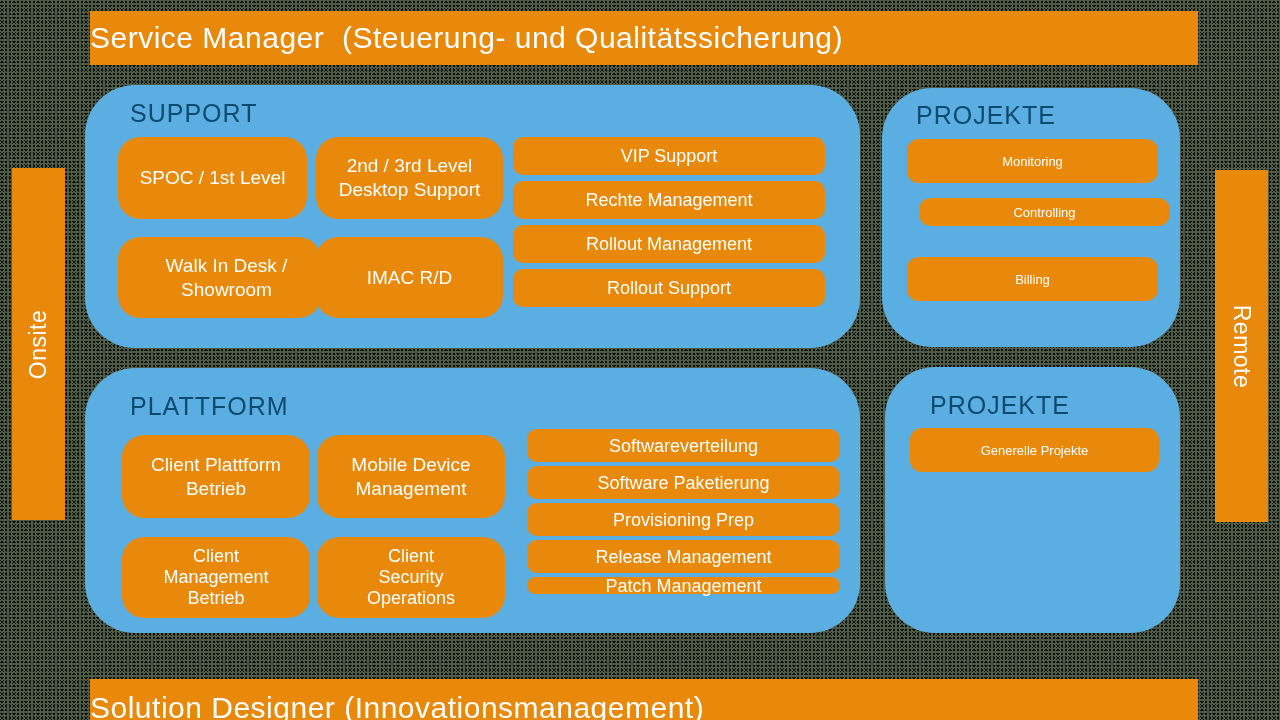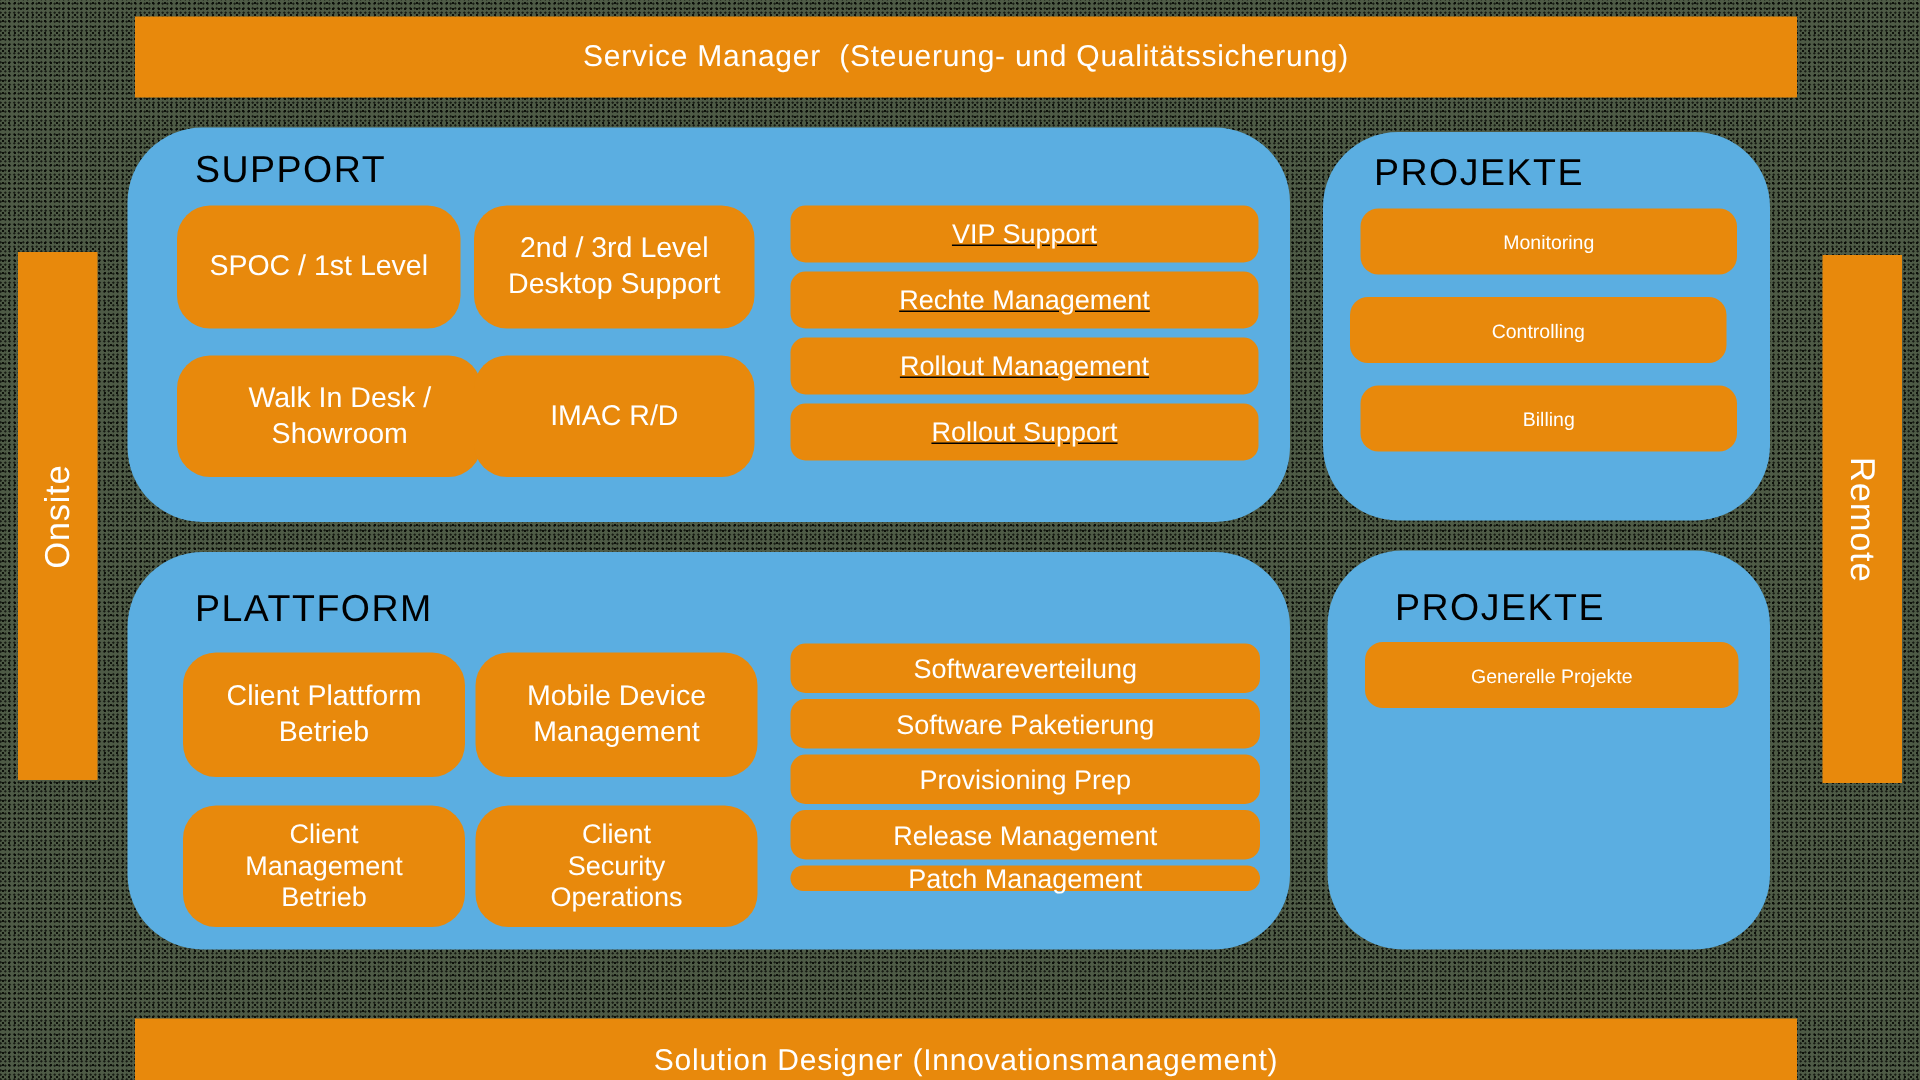--- a/index.html
+++ b/index.html
@@ -13,36 +13,36 @@
     background-color:#4e5b46;
     background-image:
       radial-gradient(rgba(8,10,6,0.92) 34%, transparent 36%),
       radial-gradient(rgba(8,10,6,0.85) 30%, transparent 33%);
     background-size:4px 4px, 3px 3px;
     background-position:0 0, 2px 1px;
   }
   .abs{position:absolute;box-sizing:border-box;}
   .banner{
     background:#e8890c;color:#fff;
-    display:flex;align-items:center;justify-content:center;
-    font-size:20px;letter-spacing:0.5px;white-space:pre;
+    display:flex;align-items:center;justify-content:flex-start;
+    font-size:30px;letter-spacing:0.5px;white-space:pre;
   }
   .sidebar{
     background:#e8890c;color:#fff;
     display:flex;align-items:center;justify-content:center;
     font-size:23px;letter-spacing:0.5px;
   }
   .sidebar .vtext{white-space:nowrap;}
   .rot-ccw{transform:rotate(-90deg);}
   .rot-cw{transform:rotate(90deg);}
   .container{
     background:#5baee1;border-radius:50px;
   }
   .section-label{
-    position:absolute;color:#000000;font-size:25px;letter-spacing:1px;
+    position:absolute;color:#0c4a6e;font-size:25px;letter-spacing:1px;
     line-height:1;
   }
   .node{
     position:absolute;background:#e8890c;border-radius:22px;color:#fff;
     display:flex;align-items:center;justify-content:center;text-align:center;
     font-size:19px;line-height:1.25;white-space:pre-line;padding:2px 6px;
   }
   .pillcol{position:absolute;display:flex;flex-direction:column;}
   .pill{
     background:#e8890c;border-radius:10px;color:#fff;
@@ -79,33 +79,33 @@
   <div class="abs container" style="left:85px;top:85px;width:775px;height:263px;">
     <div class="section-label" style="left:45px;top:16px;">SUPPORT</div>
 
     <div class="node" style="left:33px;top:52px;width:177px;height:78px;">SPOC / 1st Level</div>
     <div class="node" style="left:231px;top:52px;width:175px;height:78px;">2nd / 3rd Level
 Desktop Support</div>
     <div class="node" style="left:33px;top:152px;width:177px;height:77px;padding-left:20px;">Walk In Desk /
 Showroom</div>
     <div class="node" style="left:231px;top:152px;width:175px;height:77px;">IMAC R/D</div>
 
-    <div class="pillcol" style="left:442px;top:52px;width:312px;gap:6px;text-decoration:underline;">
+    <div class="pillcol" style="left:428px;top:52px;width:312px;gap:6px;">
       <div class="pill" style="height:38px;">VIP Support</div>
       <div class="pill" style="height:38px;">Rechte Management</div>
       <div class="pill" style="height:38px;">Rollout Management</div>
       <div class="pill" style="height:38px;">Rollout Support</div>
     </div>
   </div>
 
   <div class="abs container" style="left:882px;top:88px;width:298px;height:259px;">
     <div class="section-label" style="left:34px;top:15px;">PROJEKTE</div>
 
     <div class="rbox" style="left:25px;top:51px;width:251px;height:44px;">Monitoring</div>
-    <div class="rbox" style="left:18px;top:110px;width:251px;height:44px;">Controlling</div>
+    <div class="rbox" style="left:37px;top:110px;width:251px;height:28px;">Controlling</div>
     <div class="rbox" style="left:25px;top:169px;width:251px;height:44px;">Billing</div>
   </div>
 
   <div class="abs container" style="left:85px;top:368px;width:775px;height:265px;">
     <div class="section-label" style="left:45px;top:26px;">PLATTFORM</div>
 
     <div class="node" style="left:37px;top:67px;width:176px;height:79px;">Client Plattform
 Betrieb</div>
     <div class="node" style="left:232px;top:67px;width:176px;height:79px;">Mobile Device
 Management</div>

